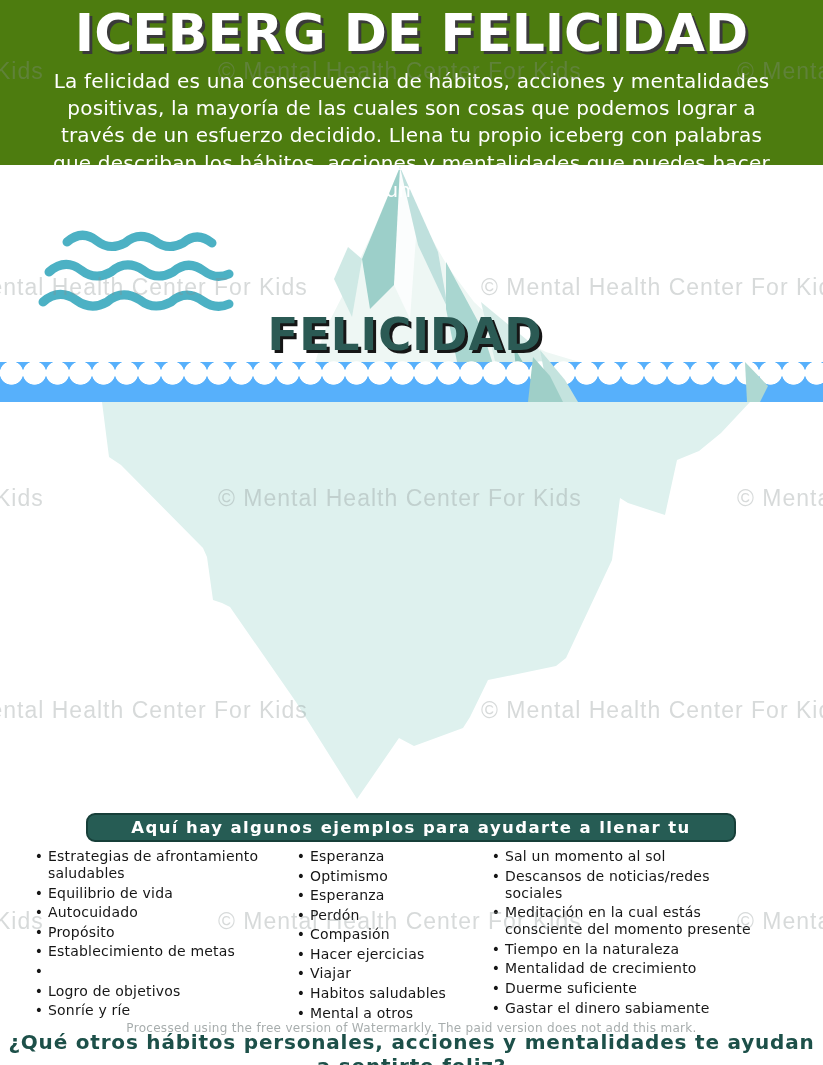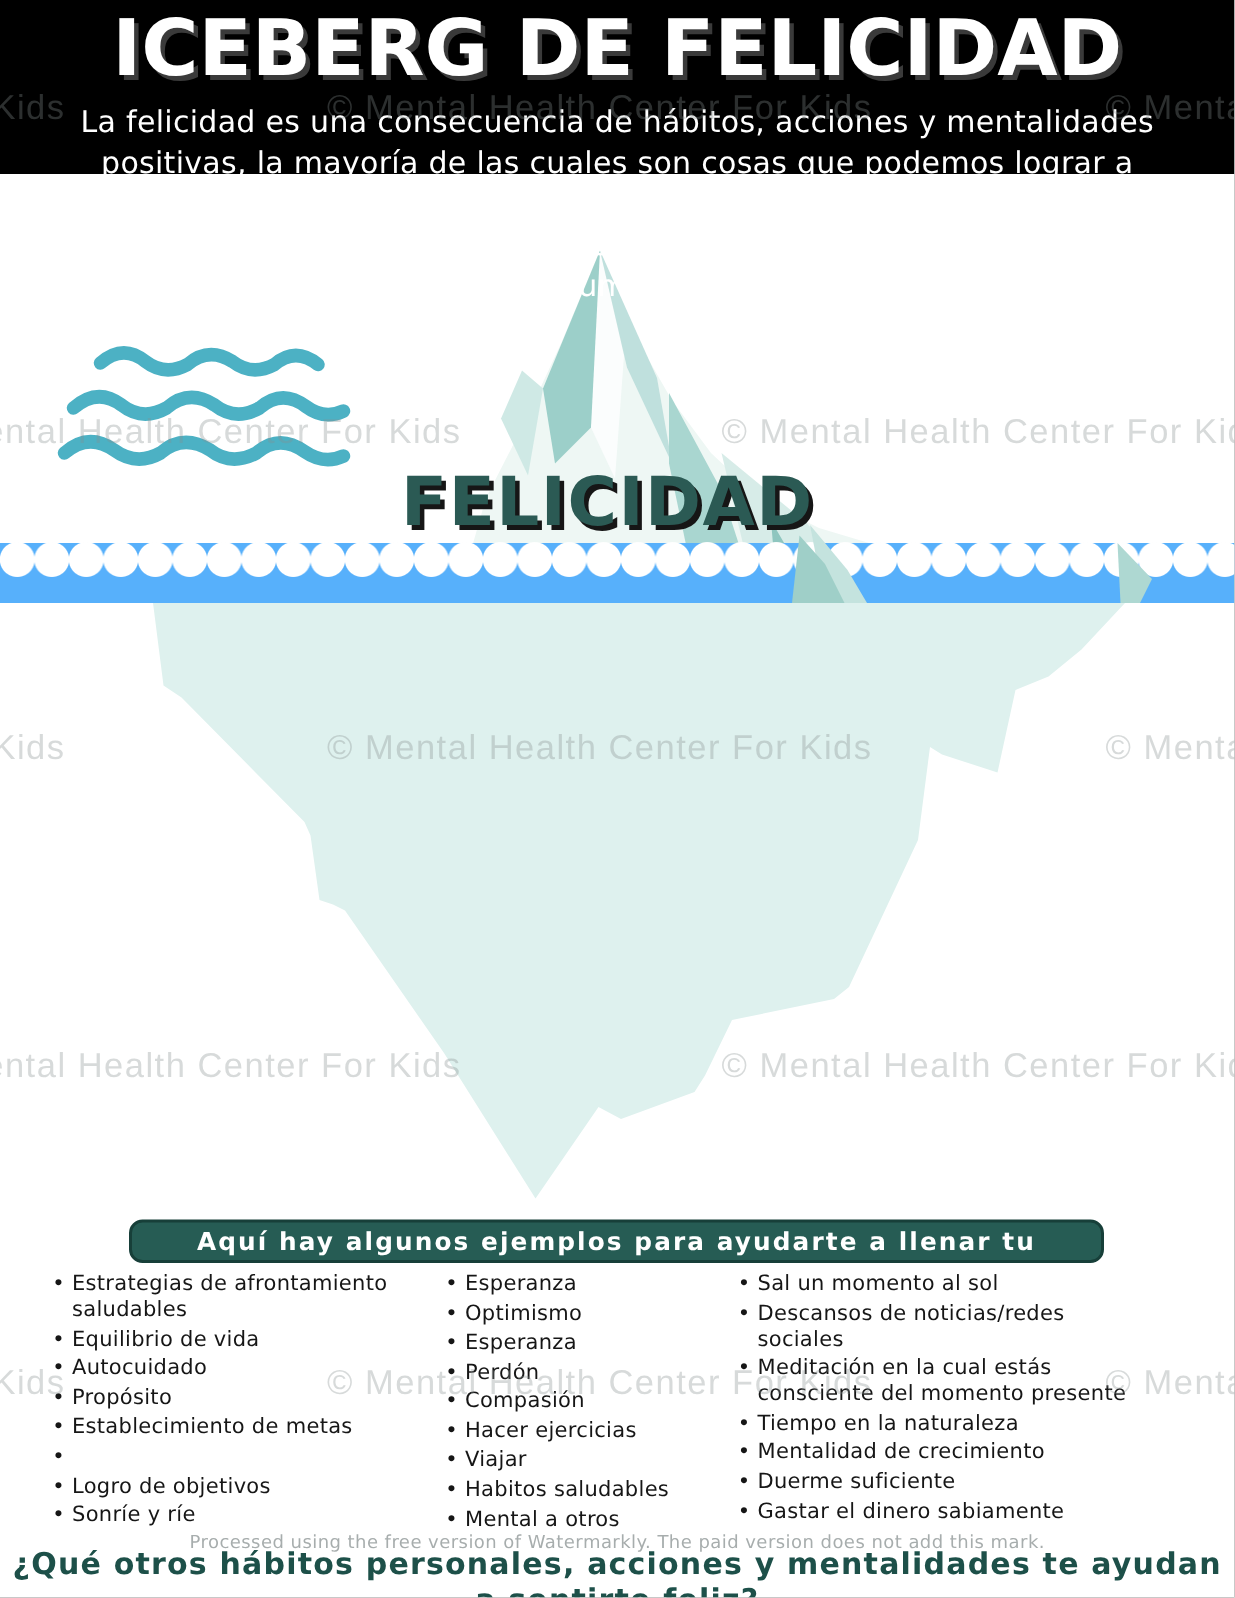--- a/index.html
+++ b/index.html
@@ -2,21 +2,21 @@
 <html><head>
 <meta charset="utf-8">
 <style>
   html,body{margin:0;padding:0;background:#9e9e9e;}
   .page{
     position:relative;width:823px;height:1065px;margin:0 auto;
     background:#ffffff;overflow:hidden;
     font-family:"DejaVu Sans","Liberation Sans",sans-serif;
   }
   
-  .header{position:absolute;left:0;top:0;width:823px;height:116px;background:#000000;z-index:2;}
+  .header{position:absolute;left:0;top:0;width:823px;height:165px;background:#4d7c0f;z-index:2;}
   .title{
     margin:0;padding-top:6px;text-align:center;
     font-size:52px;font-weight:bold;color:#ffffff;letter-spacing:0px;
     text-shadow:3px 3px 0 #3a3a3a;line-height:1.05;
   }
   .intro{
     margin:7px auto 0 auto;width:742px;text-align:center;
     font-size:20px;line-height:1.37;color:#ffffff;letter-spacing:.2px;
   }
   

